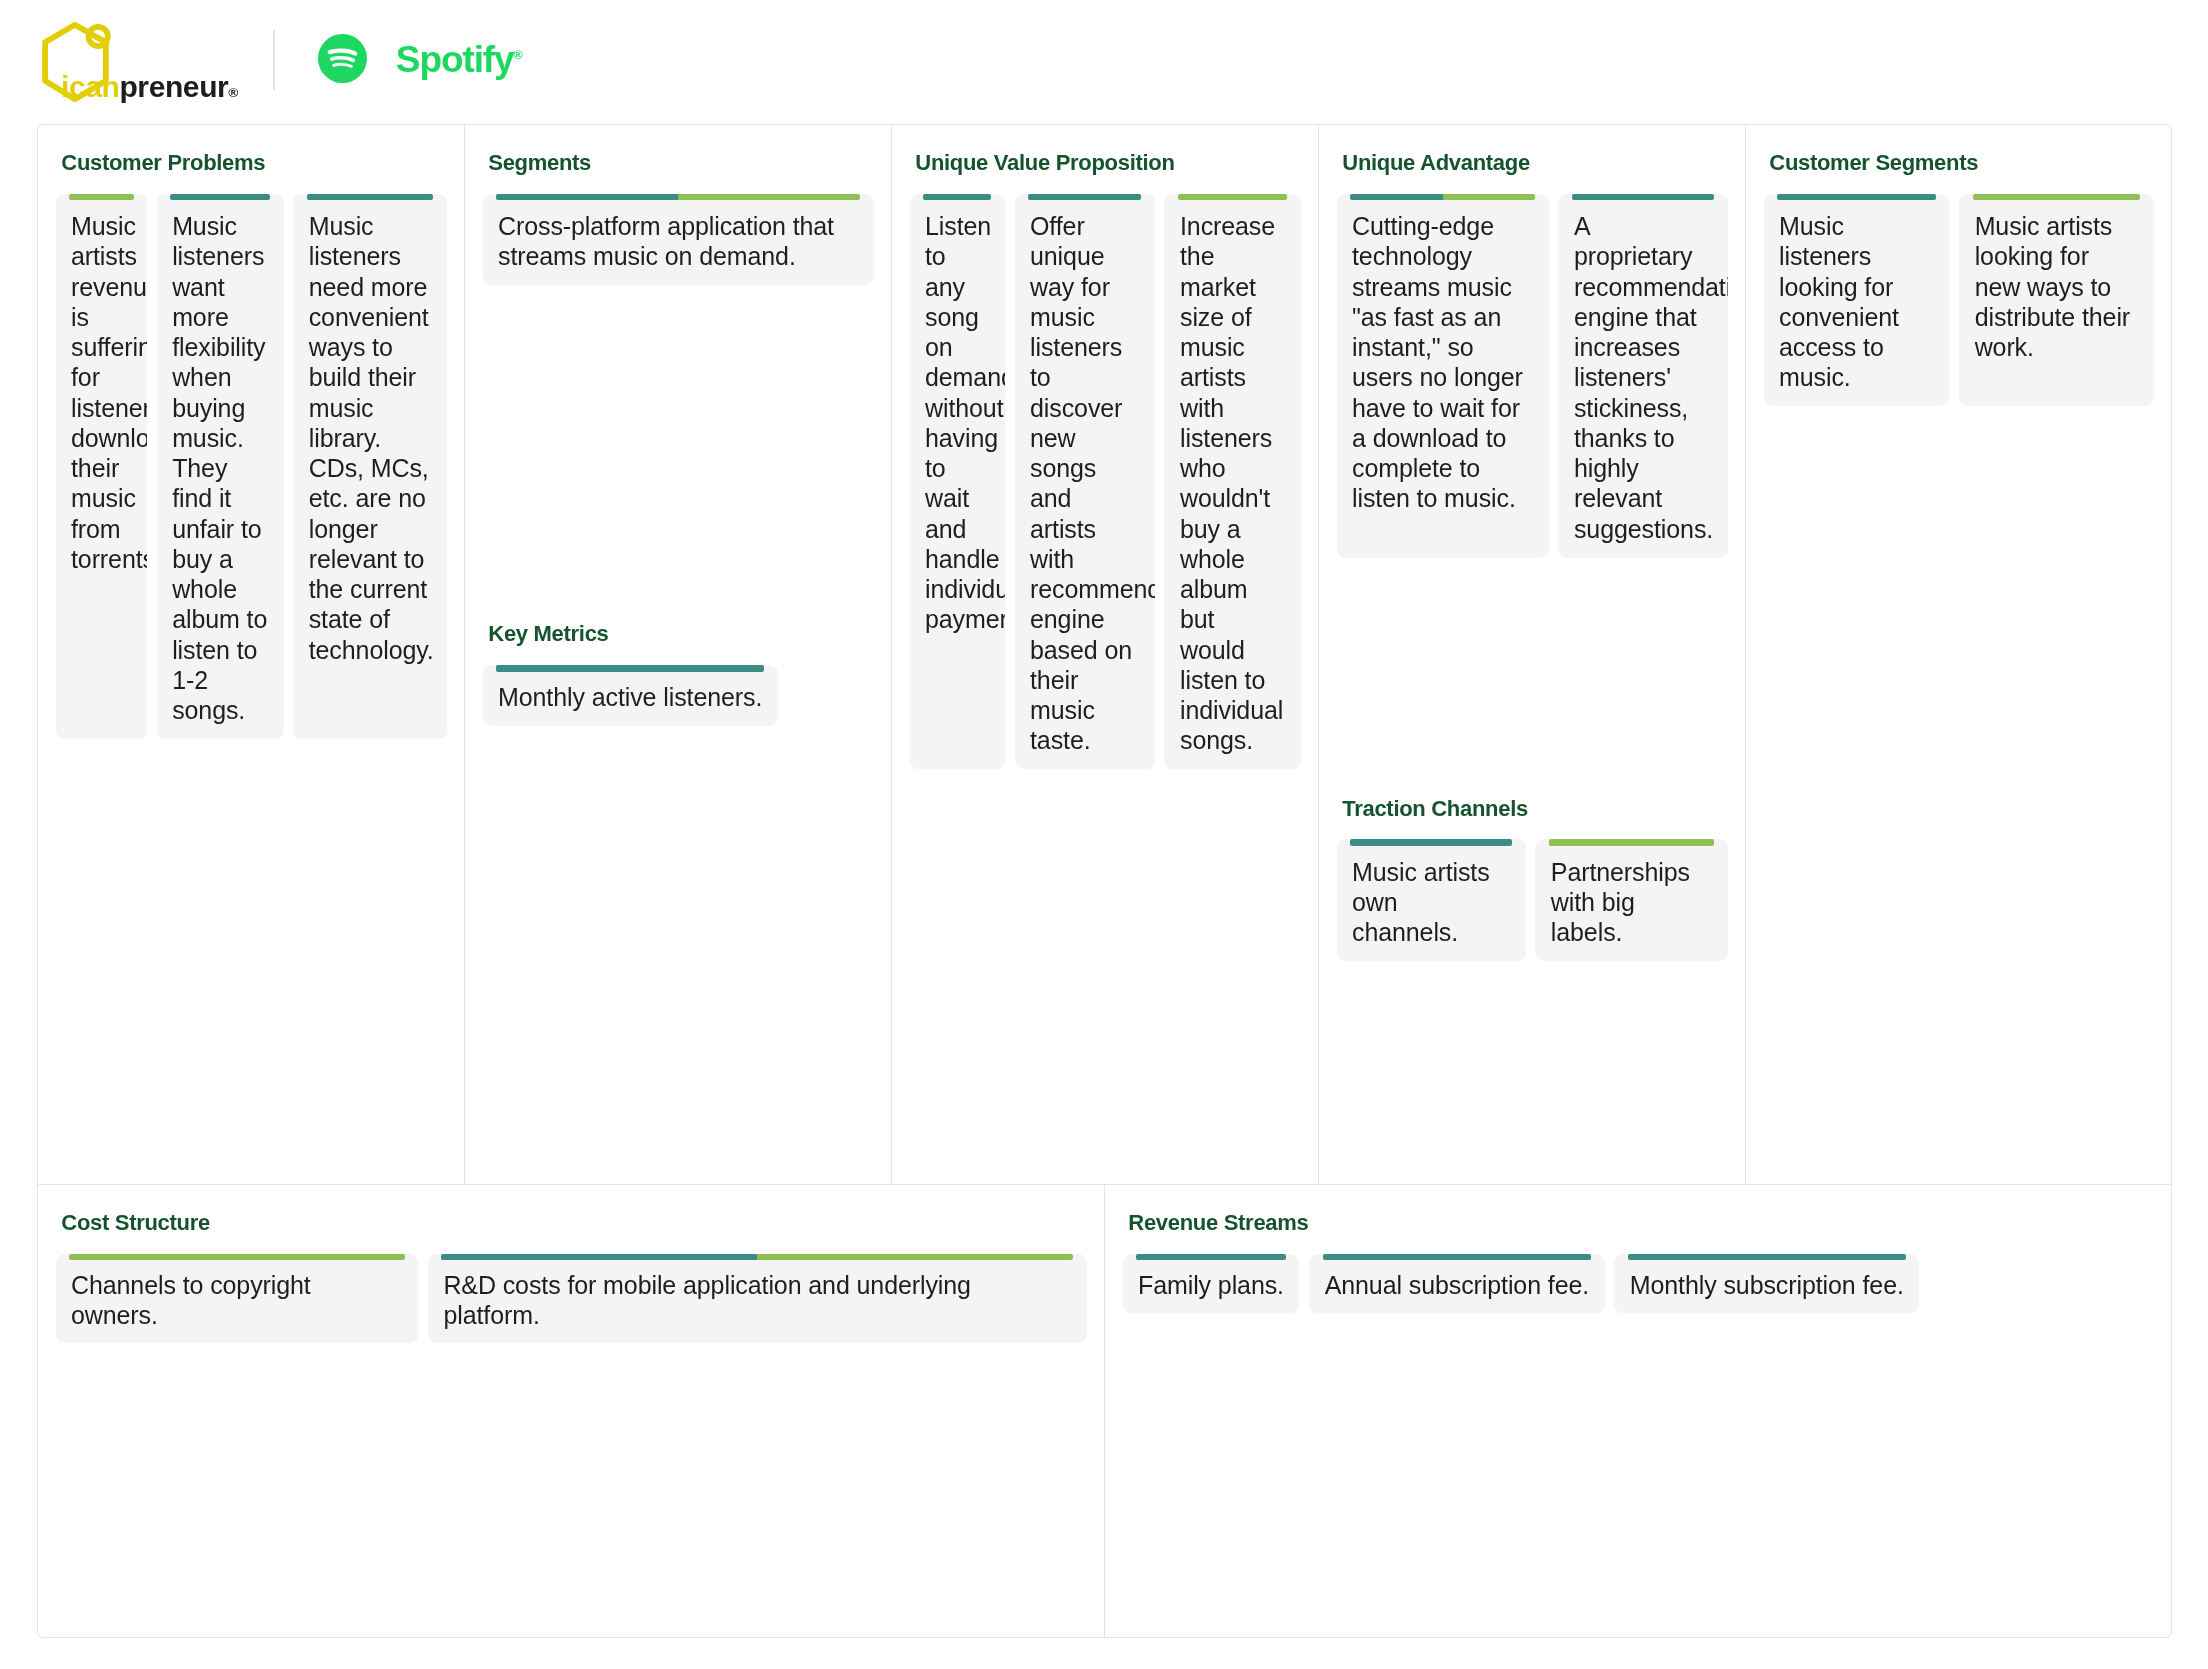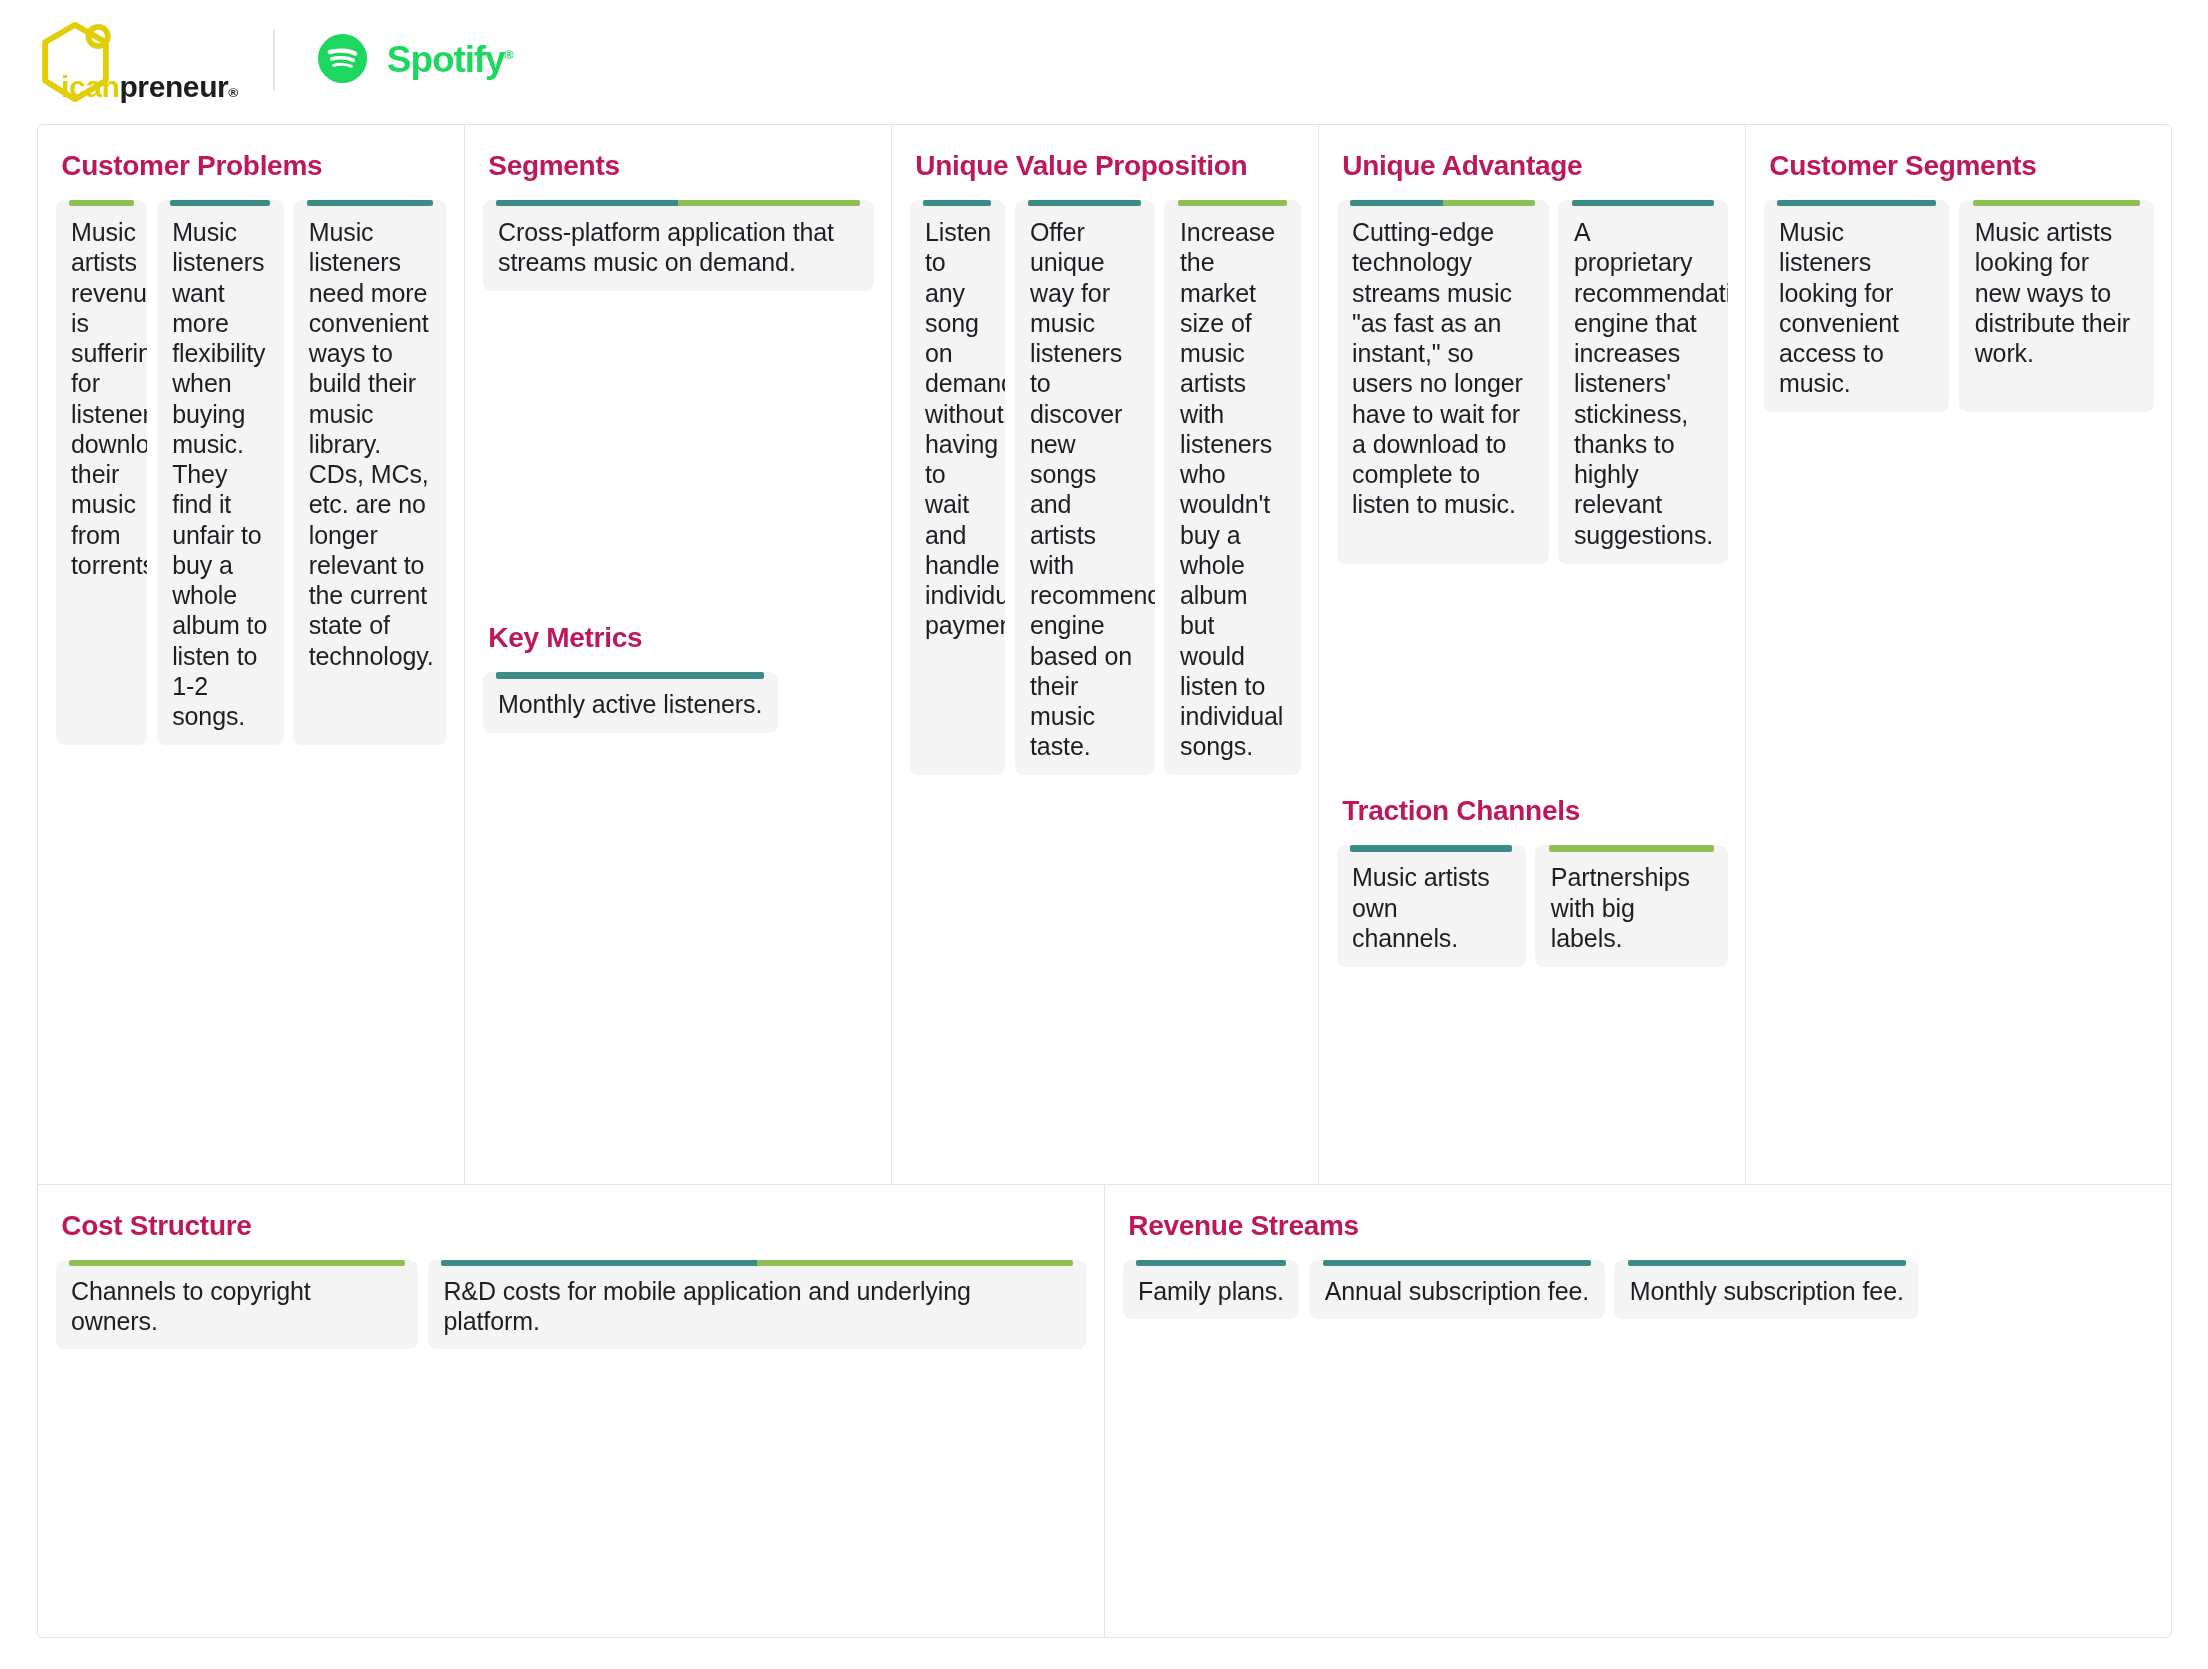--- a/index.html
+++ b/index.html
@@ -56,21 +56,21 @@
   .divider-vert {
     width: 1.9px;
     height: 60px;
     background: #e3e3e3;
     margin: 0 43px 0 35px;
   }
 
   .spotify-logo {
     display: flex;
     align-items: center;
-    gap: 20px;
+    gap: 29px;
   }
   .spotify-word {
     font-size: 37px;
     font-weight: 700;
     color: #1ED760;
     letter-spacing: -1.1px;
   }
   .spotify-word .s-reg { font-size: 12.6px; vertical-align: super; }
 
   
@@ -109,23 +109,23 @@
   .col-problems   { width: 427px; }
   .col-solutions  { width: 427px; }
   .col-uvp        { width: 427px; }
   .col-unfair     { width: 427px; }
   .col-segments   { width: 425px; }
 
   .col-cost    { width: 1067px; border-right: 1px solid #e4e4e4; }
   .col-revenue { width: 1066px; border-right: none; }
 
   .section-title {
-    font-size: 28px;
+    font-size: 22px;
     font-weight: 700;
-    color: #be185d;
+    color: #14532d;
     letter-spacing: -0.3px;
     margin: 3.9px 0 17.5px 5.8px;
   }
   .section-title.sub { margin-top: 10px; }
 
   
   .cards { display: flex; flex-direction: row; gap: 9.7px; }
 
   .card {
     background: #f4f4f4;

